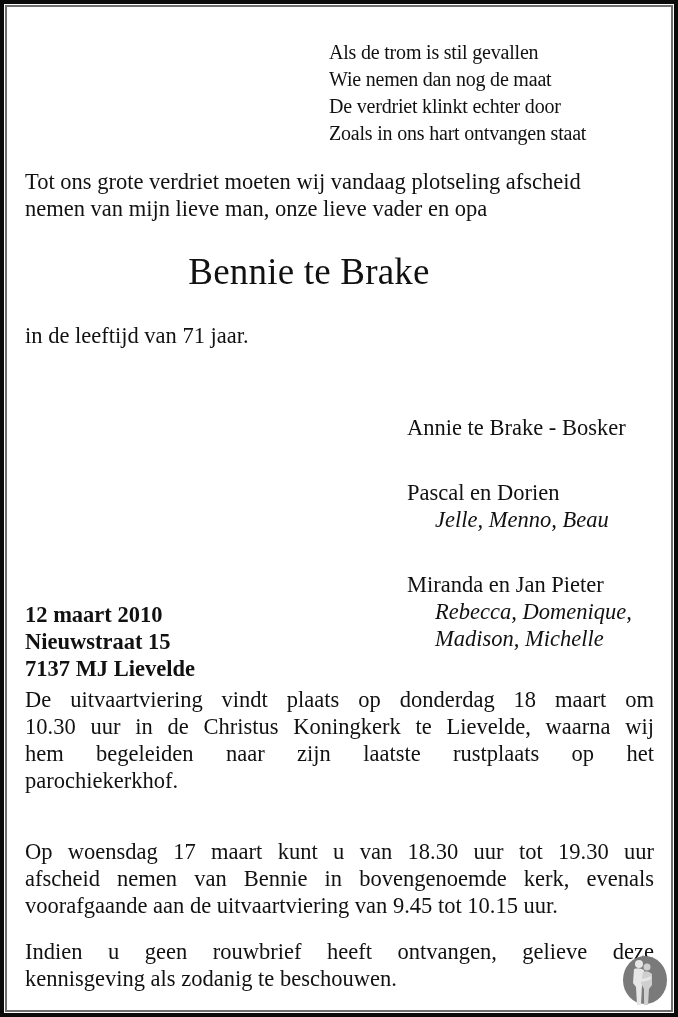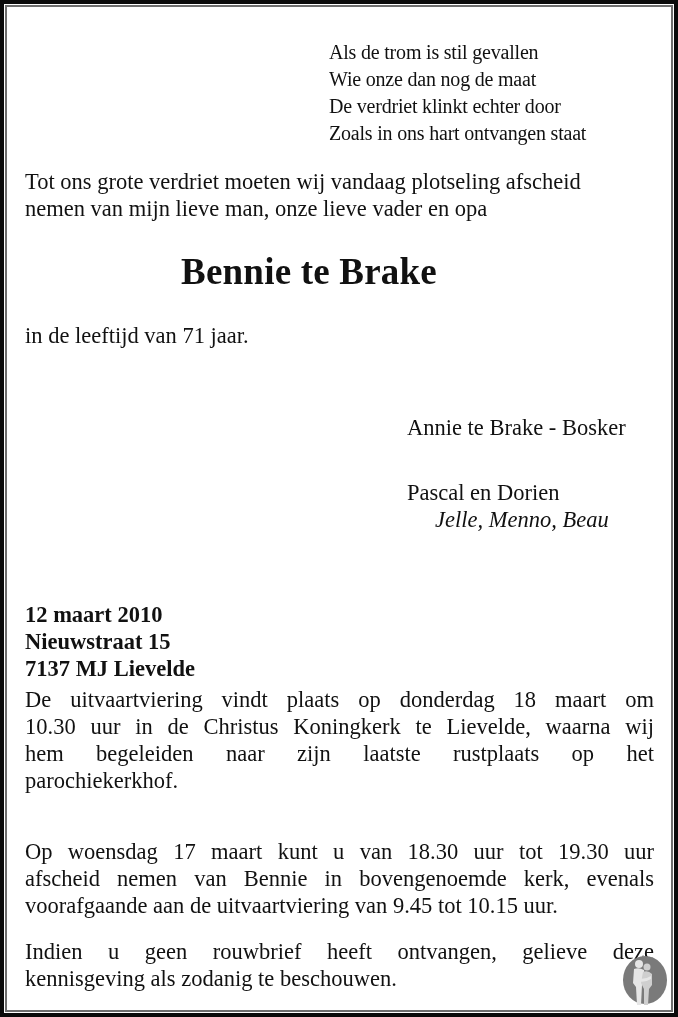--- a/index.html
+++ b/index.html
@@ -45,21 +45,21 @@
       font-size: 22.5px;
       line-height: 27px;
       white-space: nowrap;
     }
     .intro { left: 25px; top: 168px; }
     .name {
       position: absolute;
       left: 0; width: 618px;
       top: 250px;
       text-align: center;
-      font-weight: bold;
+      font-weight: normal;
       font-size: 37px;
       line-height: 44px;
       letter-spacing: 0.2px;
     }
     .age { left: 25px; top: 322px; }
     .family {
       position: absolute;
       left: 407px;
       top: 376px;
       font-size: 22.5px;
@@ -101,39 +101,44 @@
     }
   </style>
 </head>
 <body>
 
 <div class="frame-outer"></div>
 <div class="frame-inner"></div>
 
 <div class="poem">
   <div>Als de trom is stil gevallen</div>
-  <div>Wie onze dan nog de maat</div>
+  <div>Wie nemen dan nog de maat</div>
   <div>De verdriet klinkt echter door</div>
   <div>Zoals in ons hart ontvangen staat</div>
 </div>
 
 <div class="text intro">
   <div>Tot ons grote verdriet moeten wij vandaag plotseling afscheid</div>
   <div>nemen van mijn lieve man, onze lieve vader en opa</div>
 </div>
 
 <div class="name">Bennie te Brake</div>
 
 <div class="text age">in de leeftijd van 71 jaar.</div>
 
 <div class="family">
   <div class="group">Annie te Brake - Bosker</div>
   <div class="group">
     <div>Pascal en Dorien</div>
     <div class="kids">Jelle, Menno, Beau</div>
+  </div>
+  <div class="group">
+    <div>Miranda en Jan Pieter</div>
+    <div class="kids">Rebecca, Domenique,</div>
+    <div class="kids">Madison, Michelle</div>
   </div>
 </div>
 
 <div class="text address">
   <div>12 maart 2010</div>
   <div>Nieuwstraat 15</div>
   <div>7137 MJ  Lievelde</div>
 </div>
 
 <div class="para p1">

